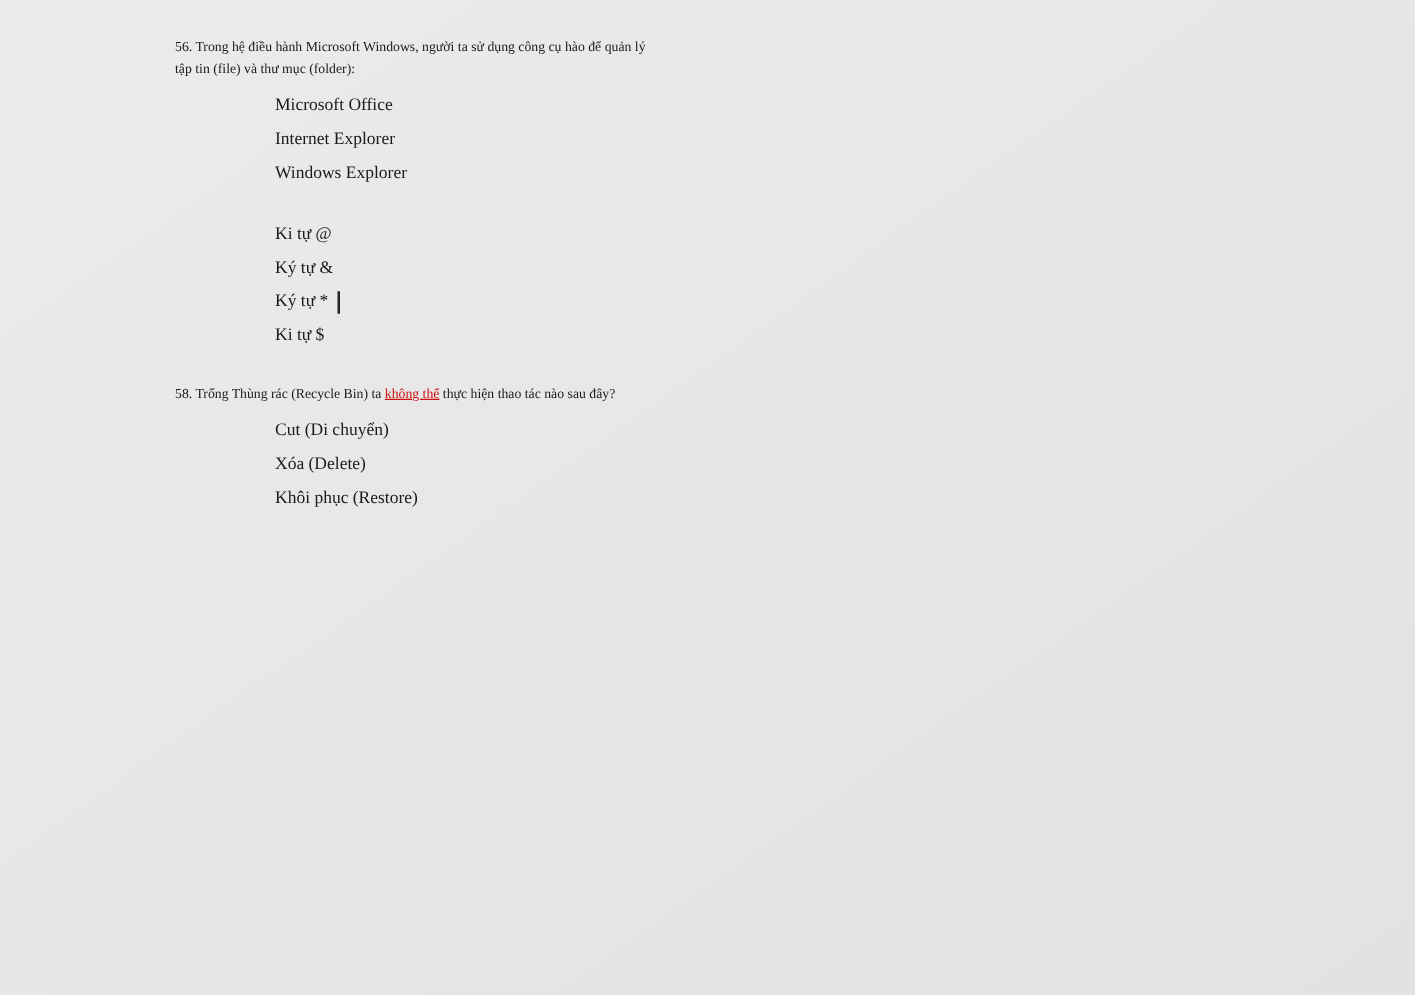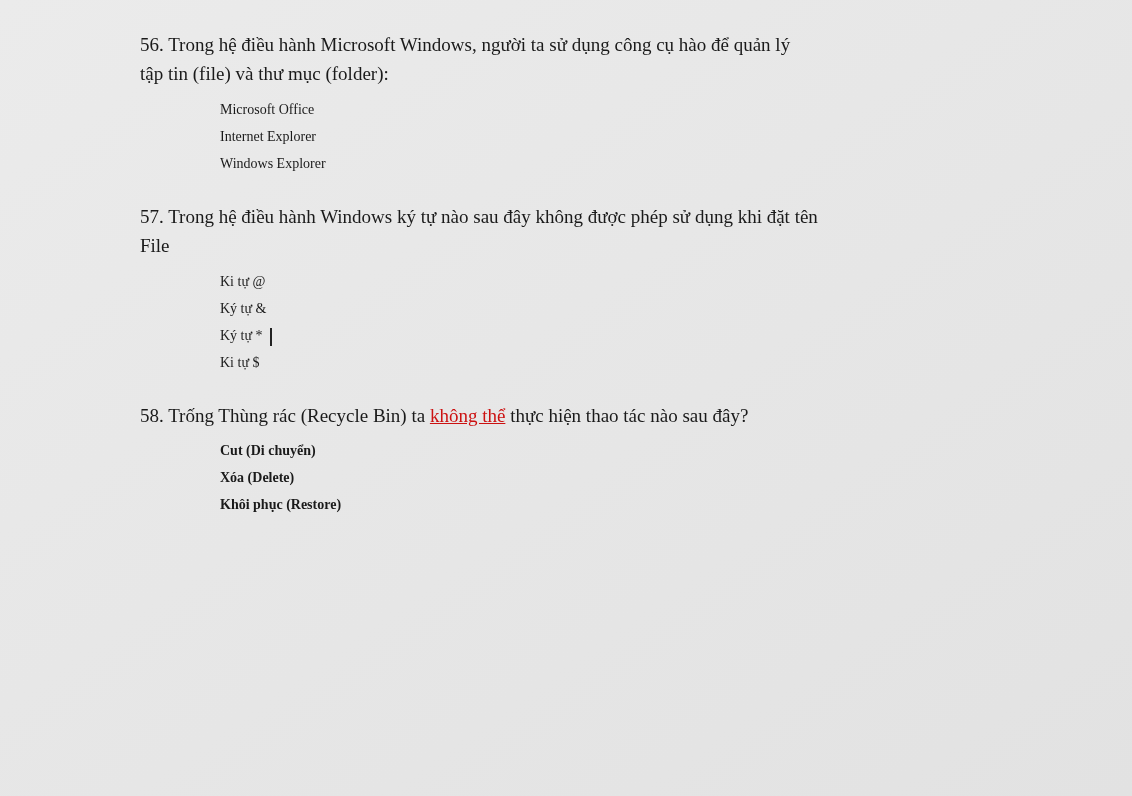--- a/index.html
+++ b/index.html
@@ -27,21 +27,21 @@
       position: relative;
     }
 
     .question-block {
       margin-bottom: 28px;
     }
 
     .question-text {
       line-height: 1.55;
       margin-bottom: 10px;
-      font-size: 19px;
+      font-size: 11px;
     }
 
     .options-list {
       list-style: none;
       padding-left: 60px;
     }
 
     .options-list li {
       margin-bottom: 6px;
       font-size: 14px;
@@ -65,21 +65,20 @@
     .q56 .options-list {
       padding-left: 80px;
     }
 
     .q57 .options-list {
       padding-left: 80px;
     }
 
     .q58 .options-list {
       padding-left: 80px;
-      font-weight: bold;
     }
   </style>
 </head>
 <body>
 
 <div class="page">
 
   <div class="question-block q56">
     <div class="question-text">
       <span>56. </span><span>Trong hệ điều hành Microsoft Windows, người ta sử dụng công cụ hào để quản lý</span>
@@ -93,25 +92,20 @@
       <li>
         <span>Internet Explorer</span>
       </li>
       <li>
         <span>Windows Explorer</span>
       </li>
     </ul>
   </div>
 
   <div class="question-block q57">
-    <div class="question-text">
-      <span>57. </span><span>Trong hệ điều hành Windows ký tự nào sau đây không được phép sử dụng khi đặt tên</span>
-      <br>
-      <span>File</span>
-    </div>
     <ul class="options-list">
       <li>
         <span>Ki tự @</span>
       </li>
       <li>
         <span>Ký tự &amp;</span>
       </li>
       <li>
         <span>Ký tự *</span>
         <span class="cursor-line"></span>

